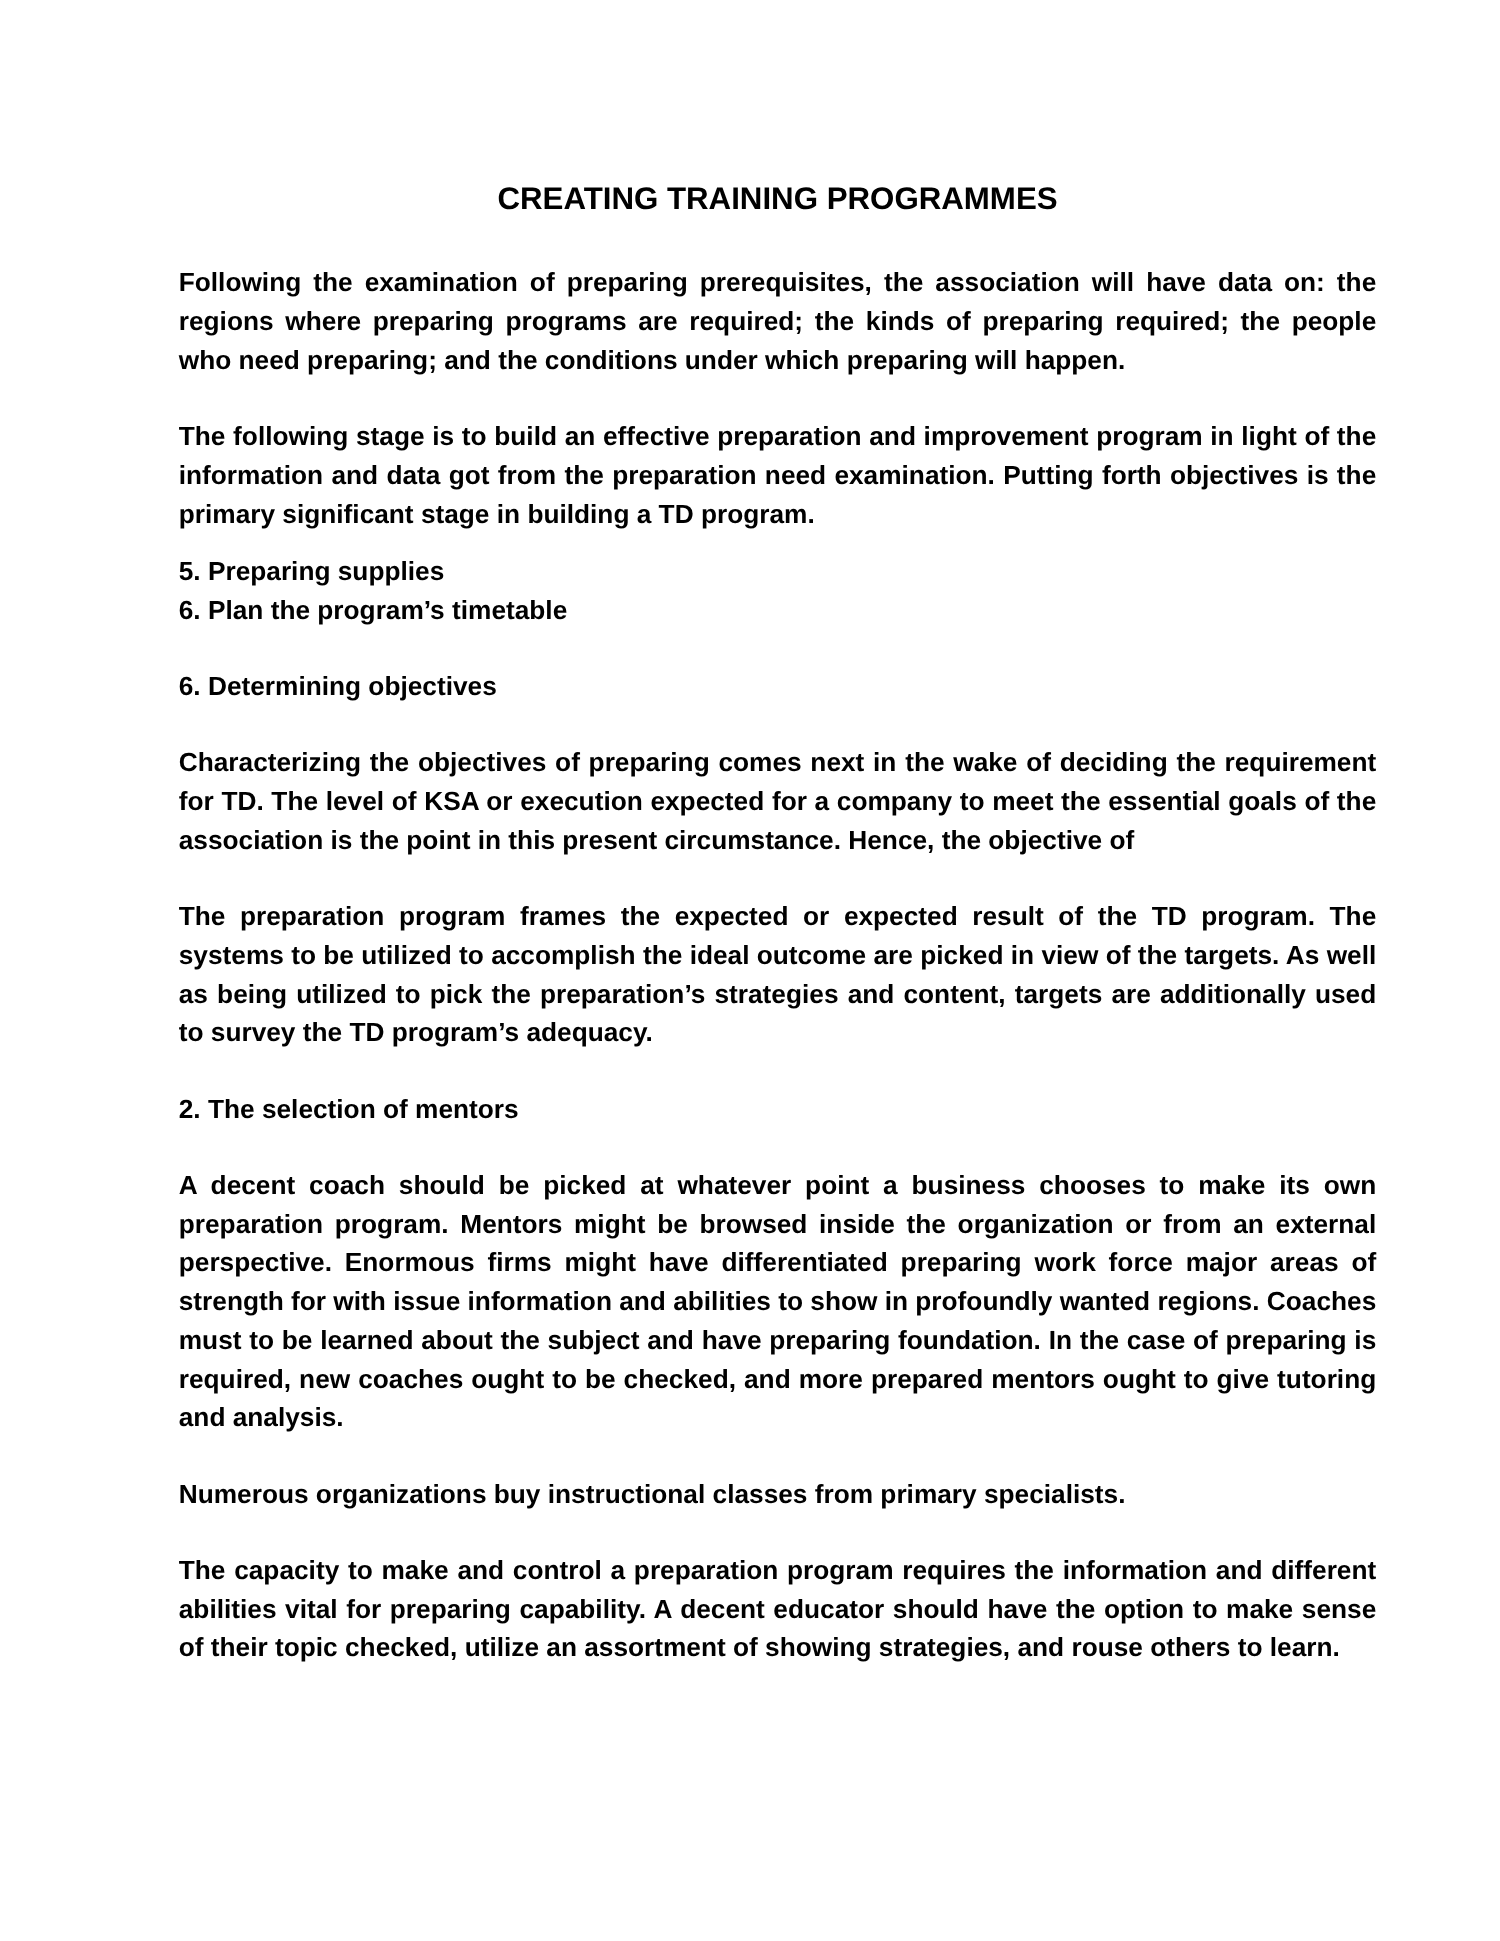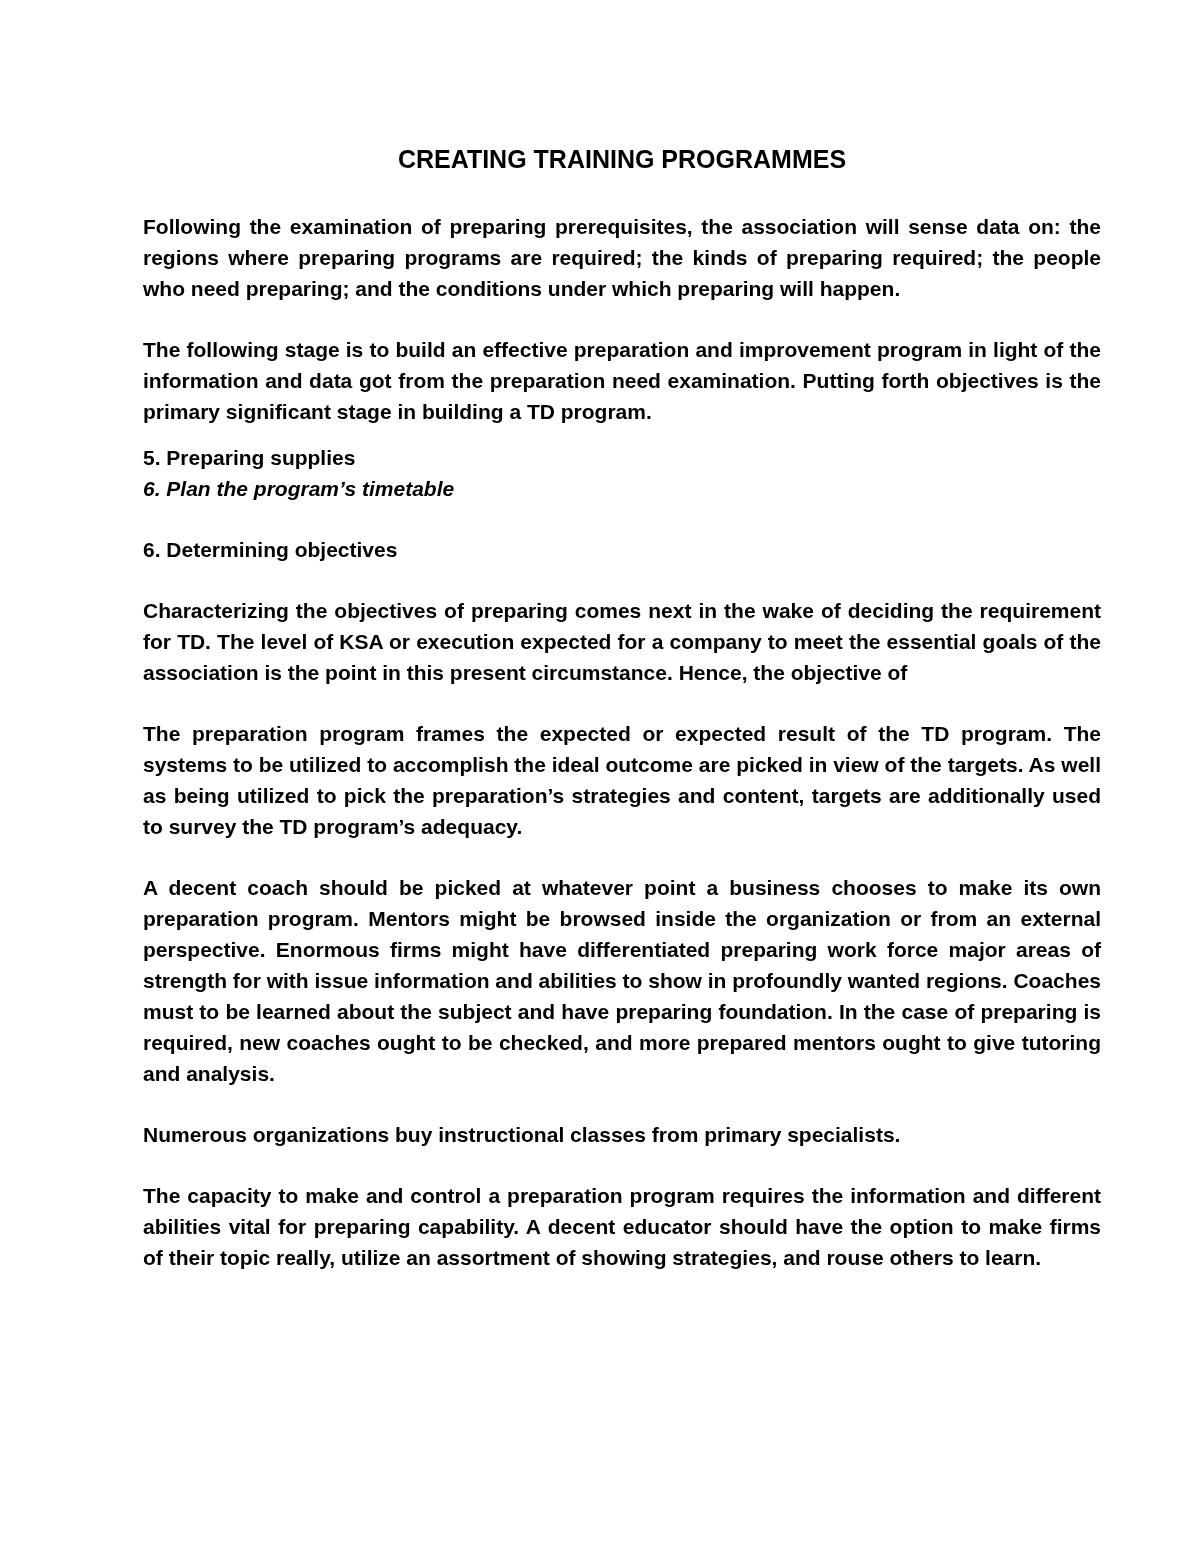--- a/index.html
+++ b/index.html
@@ -44,39 +44,40 @@
     margin: 0;
   }
   .heading {
     text-align: left;
     font-weight: 700;
     font-size: 21px;
     line-height: 31px;
     margin: 0 0 30px 0;
   }
   .mb0 { margin-bottom: 15px; }
-  .mb30 { margin-bottom: 30px; font-style: italic; }
+  .mb30 { margin-bottom: 30px; }
 </style>
 </head>
 <body>
 
 <div class="doc">
   <div class="title">CREATING TRAINING PROGRAMMES</div>
 
-  <p class="para">Following the examination of preparing prerequisites, the association will sense data on: the regions where preparing programs are required; the kinds of preparing required; the people who need preparing; and the conditions under which preparing will happen.</p>
+  <p class="para">Following the examination of preparing prerequisites, the association will have data on: the regions where preparing programs are required; the kinds of preparing required; the people who need preparing; and the conditions under which preparing will happen.</p>
 
   <p class="para mb0">The following stage is to build an effective preparation and improvement program in light of the information and data got from the preparation need examination. Putting forth objectives is the primary significant stage in building a TD program.</p>
   <div class="line">5. Preparing supplies</div>
   <div class="line mb30">6. Plan the program’s timetable</div>
 
   <p class="heading">6. Determining objectives</p>
 
   <p class="para">Characterizing the objectives of preparing comes next in the wake of deciding the requirement for TD. The level of KSA or execution expected for a company to meet the essential goals of the association is the point in this present circumstance. Hence, the objective of</p>
 
   <p class="para">The preparation program frames the expected or expected result of the TD program. The systems to be utilized to accomplish the ideal outcome are picked in view of the targets. As well as being utilized to pick the preparation’s strategies and content, targets are additionally used to survey the TD program’s adequacy.</p>
 
+  <p class="heading">2. The selection of mentors</p>
 
   <p class="para">A decent coach should be picked at whatever point a business chooses to make its own preparation program. Mentors might be browsed inside the organization or from an external perspective. Enormous firms might have differentiated preparing work force major areas of strength for with issue information and abilities to show in profoundly wanted regions. Coaches must to be learned about the subject and have preparing foundation. In the case of preparing is required, new coaches ought to be checked, and more prepared mentors ought to give tutoring and analysis.</p>
 
   <p class="heading">Numerous organizations buy instructional classes from primary specialists.</p>
 
-  <p class="para">The capacity to make and control a preparation program requires the information and different abilities vital for preparing capability. A decent educator should have the option to make firms of their topic really, utilize an assortment of showing strategies, and rouse others to learn.</p>
+  <p class="para">The capacity to make and control a preparation program requires the information and different abilities vital for preparing capability. A decent educator should have the option to make sense of their topic checked, utilize an assortment of showing strategies, and rouse others to learn.</p>
 </div>
 
 </body></html>

